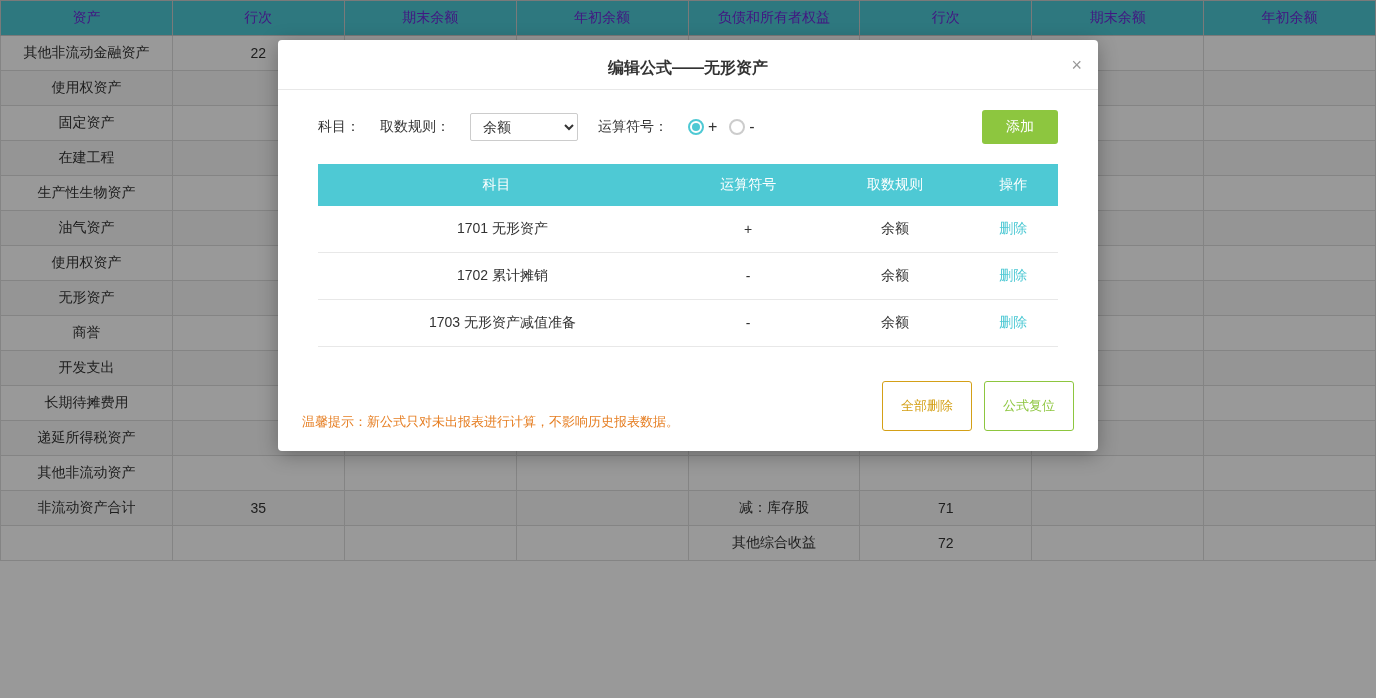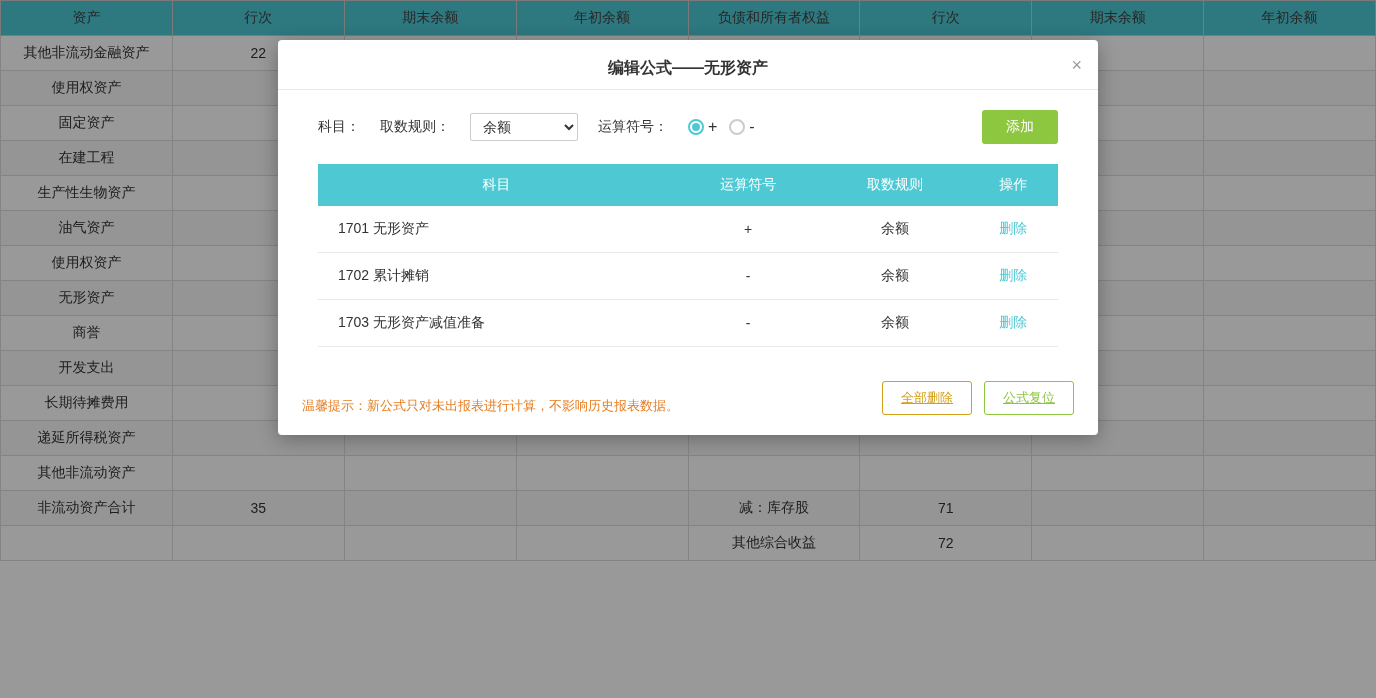--- a/index.html
+++ b/index.html
@@ -23,21 +23,21 @@
     }
 
     .bg-table {
       width: 100%;
       border-collapse: collapse;
       table-layout: fixed;
     }
 
     .bg-table th {
       background: #4ec9d4;
-      color: #404040;
+      color: #6d28d9;
       text-align: center;
       padding: 8px 20px;
       border: 1px solid #ccc;
       font-weight: normal;
     }
 
     .bg-table td {
       border: 1px solid #ddd;
       padding: 8px 8px;
       color: #333;
@@ -220,21 +220,21 @@
 
     .data-table tbody tr td {
       border-bottom: 1px solid #e8e8e8;
       padding: 14px 8px;
       text-align: center;
       color: #333;
       font-size: 14px;
     }
 
     .data-table tbody tr td:first-child {
-      text-align: left;
+      text-align: center;
       padding-left: 20px;
     }
 
     .delete-link {
       color: #4ec9d4;
       cursor: pointer;
       text-decoration: none;
     }
 
     
@@ -253,24 +253,23 @@
     .footer-btns {
       display: flex;
       gap: 12px;
     }
 
     .outline-btn {
       background: #fff;
       border: 1px solid #d4a017;
       color: #d4a017;
       border-radius: 3px;
-      padding: 7px 18px;
+      padding: 15px 18px;
       font-size: 13px;
       cursor: pointer;
-      text-decoration: underline;
     }
 
     .outline-btn.green-border {
       border-color: #8dc63f;
       color: #8dc63f;
     }
   </style>
 </head>
 <body>
 

